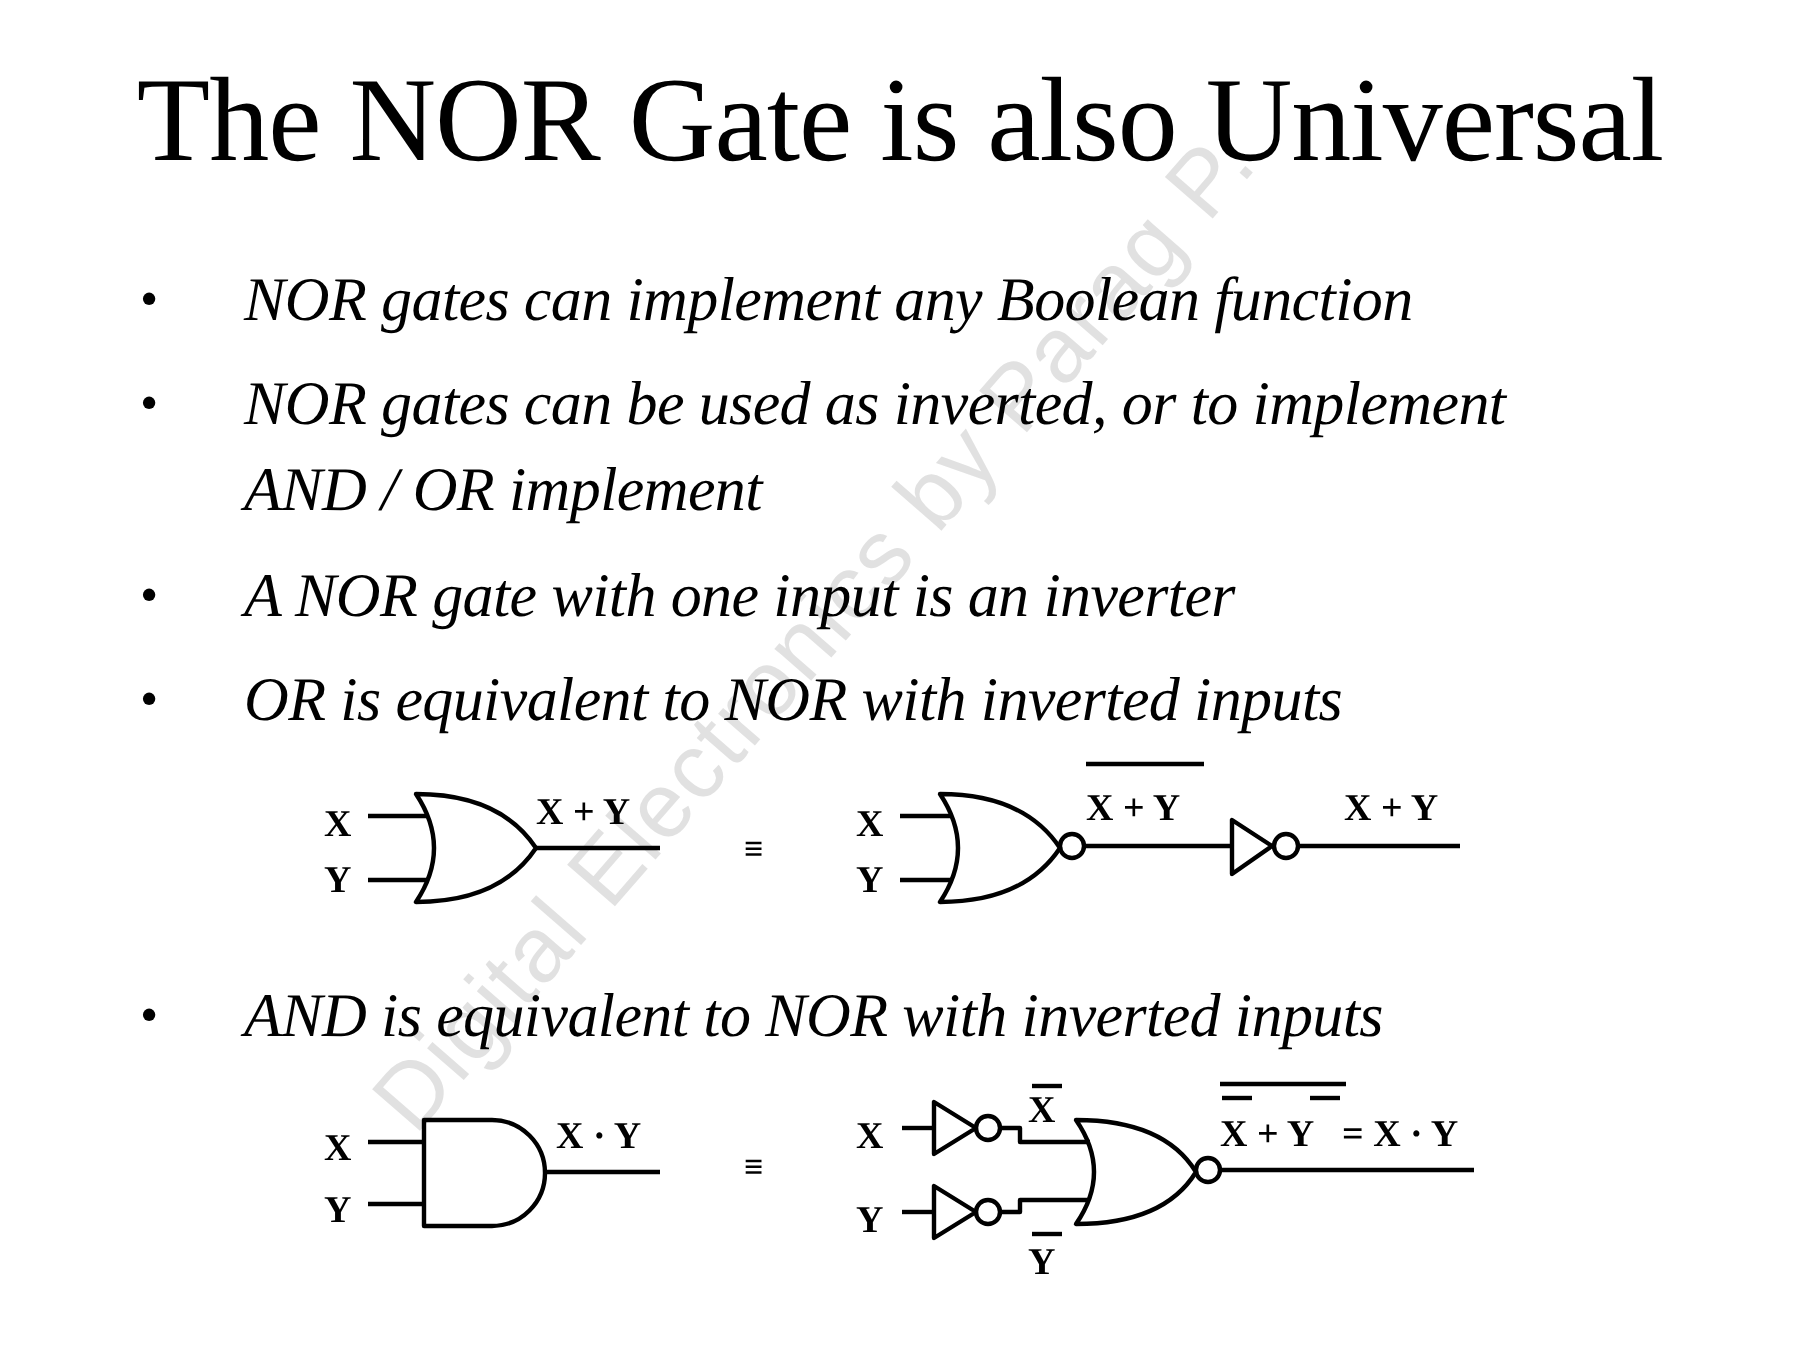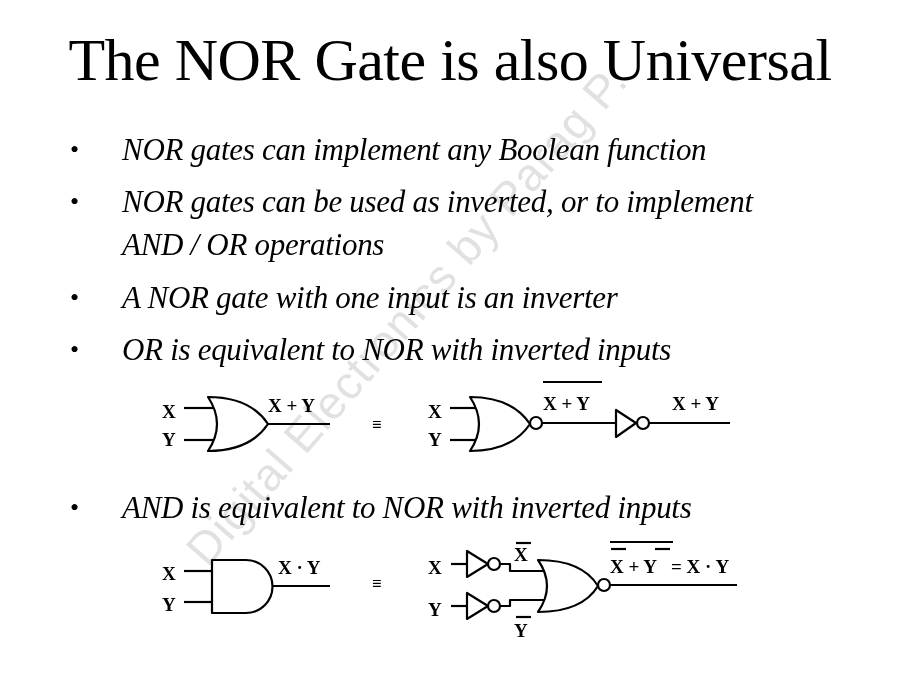--- a/index.html
+++ b/index.html
@@ -33,21 +33,21 @@
 
 <div class="bullet" style="top:128px;">
   <span class="dot">•</span>
   <span class="text">NOR gates can implement any Boolean function</span>
 </div>
 <div class="bullet" style="top:180px;">
   <span class="dot">•</span>
   <span class="text">NOR gates can be used as inverted, or to implement</span>
 </div>
 <div class="bullet" style="top:223px;">
-  <span class="text">AND / OR operations</span>
+  <span class="text">AND / OR implement</span>
 </div>
 <div class="bullet" style="top:276px;">
   <span class="dot">•</span>
   <span class="text">A NOR gate with one input is an inverter</span>
 </div>
 <div class="bullet" style="top:328px;">
   <span class="dot">•</span>
   <span class="text">OR is equivalent to NOR with inverted inputs</span>
 </div>
 <div class="bullet" style="top:486px;">

